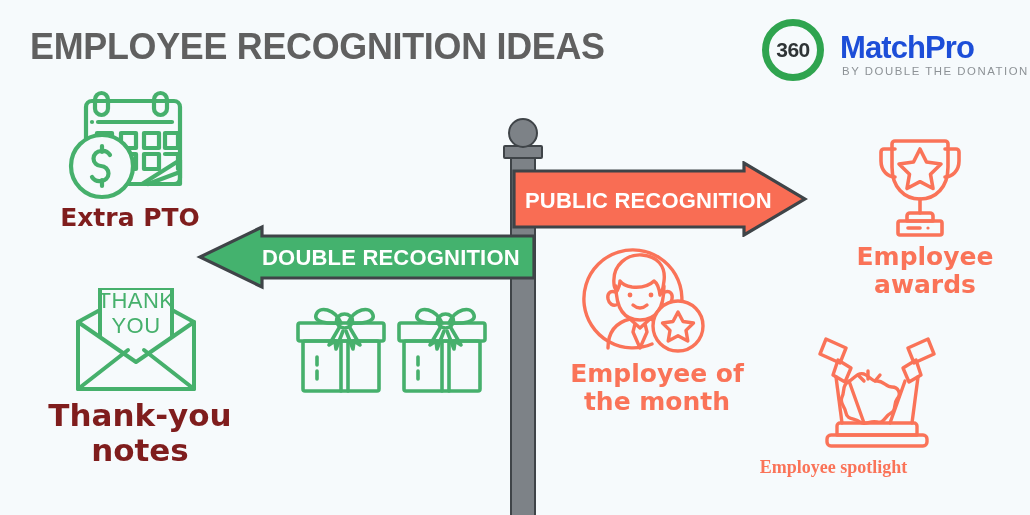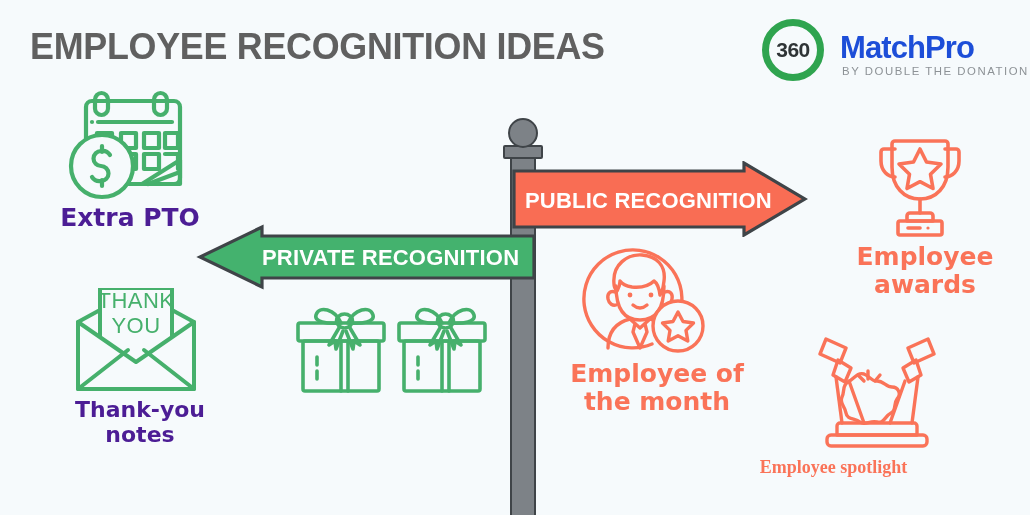--- a/index.html
+++ b/index.html
@@ -92,25 +92,25 @@
 
   
   .item-label {
     position: absolute;
     font-family: "DejaVu Sans", sans-serif;
     font-weight: bold;
     line-height: 1.12;
     text-align: center;
     white-space: pre-line;
   }
-  .green-text { color: #4c1d95; }
+  .green-text { color: #7f1d1d; }
   .coral-text { color: #fa7358; }
 
   #label-extra-pto   { left: 20px;  top: 204px; width: 220px; font-size: 25px; }
-  #label-thankyou    { left: 20px;  top: 398px; width: 240px; font-size: 22px; }
+  #label-thankyou    { left: 20px;  top: 398px; width: 240px; font-size: 31px; }
   #label-gifts       { left: 285px; top: 398px; width: 210px; font-size: 25px; }
   #label-eotm        { left: 547px; top: 360px; width: 220px; font-size: 25px; }
   #label-awards      { left: 825px; top: 243px; width: 200px; font-size: 25px; }
   #label-spotlight   { left: 676px; top: 457px; width: 315px; font-size: 18px; font-family: Liberation Serif, serif; }
 
   
   .icon-box { position: absolute; }
   #icon-pto       { left: 68px;  top: 88px; }
   #icon-thankyou  { left: 72px;  top: 288px; }
   #icon-gifts     { left: 293px; top: 305px; }
@@ -137,21 +137,21 @@
   <div class="abs" id="post-ball"></div>
 
   <svg class="abs" id="arrow-public" width="296" height="76" viewBox="0 0 296 76">
     <polygon points="2,10 232,10 232,2 293,38 232,74 232,66 2,66" fill="#f96d54" stroke="#3f4448" stroke-width="3.2" stroke-linejoin="miter"></polygon>
   </svg>
   <div class="arrow-label" id="label-public">PUBLIC RECOGNITION</div>
 
   <svg class="abs" id="arrow-private" width="340" height="66" viewBox="0 0 340 66">
     <polygon points="338,12 66,12 66,3 4,33 66,63 66,54 338,54" fill="#44b26e" stroke="#3f4448" stroke-width="3.2" stroke-linejoin="miter"></polygon>
   </svg>
-  <div class="arrow-label" id="label-private">PRIVATE RECOGNITION</div>
+  <div class="arrow-label" id="label-private">DOUBLE RECOGNITION</div>
 
   <svg class="icon-box" id="icon-pto" width="122" height="112" viewBox="0 0 122 112">
     <g fill="none" stroke="#46b06c" stroke-width="4.2" stroke-linecap="round" stroke-linejoin="round">
       <rect x="18" y="13" width="94" height="83" rx="6"></rect>
       <line x1="30" y1="34" x2="104" y2="34"></line>
       <rect x="27" y="5" width="13" height="22" rx="6.5"></rect>
       <rect x="86" y="5" width="13" height="22" rx="6.5"></rect>
       <line x1="24" y1="34" x2="24" y2="34"></line>
       <rect x="29" y="45" width="15" height="15"></rect>
       <rect x="53" y="45" width="15" height="15"></rect>

